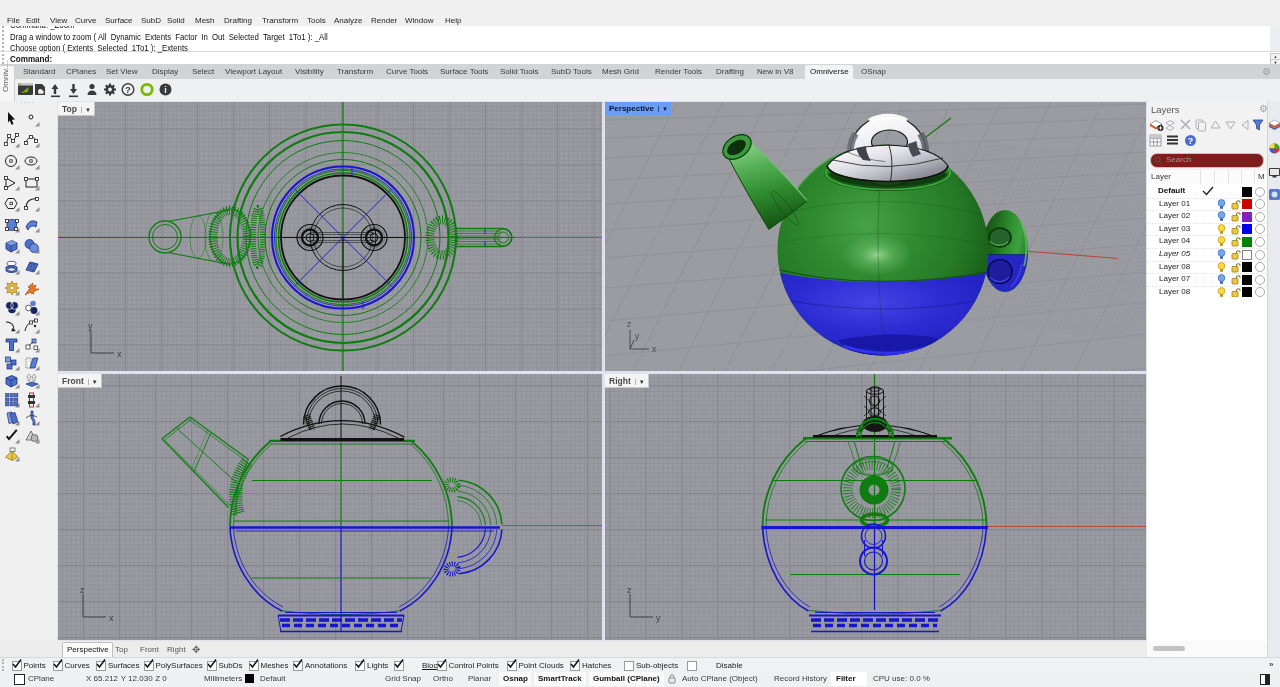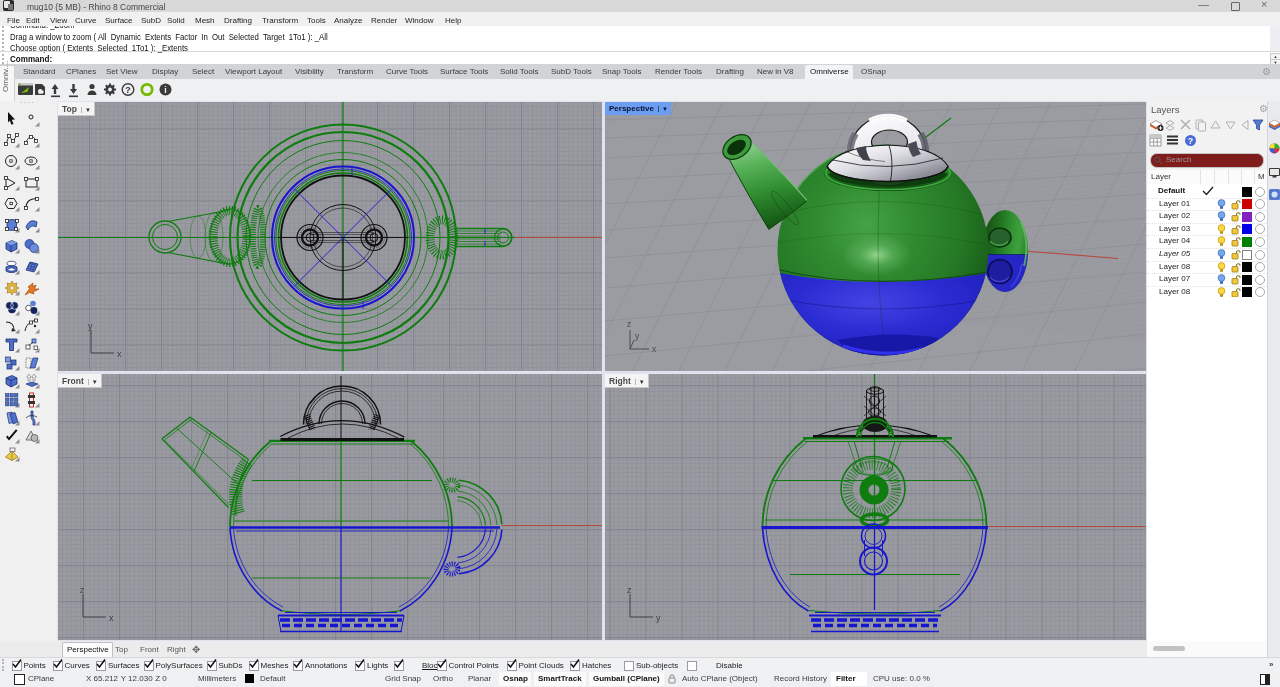--- a/index.html
+++ b/index.html
@@ -5,30 +5,20 @@
 html,body{margin:0;padding:0;}
 #root{position:relative;width:1280px;height:687px;overflow:hidden;
  font-family:"Liberation Sans",sans-serif;background:#f0f0f0;}
 .abs{position:absolute;}
 .lbl{position:absolute;white-space:nowrap;}
 </style>
 </head>
 <body>
 <div id="root">
 
-<div class="abs" style="left:0;top:0;width:1280px;height:12px;background:#d8d8d8;">
- <div class="abs" style="left:3px;top:0px;width:11px;height:11px;background:#2a2a2a;border-radius:2px;overflow:hidden;">
-   <div class="abs" style="left:1px;top:1px;width:6px;height:7px;background:#e8e8e8;border-radius:1px;"></div>
-   <div class="abs" style="left:5px;top:4px;width:5px;height:6px;background:#777;"></div>
- </div>
- <div class="lbl" style="left:27px;top:2px;font-size:8.5px;color:#444;">mug10 (5 MB) - Rhino 8 Commercial</div>
- <div class="lbl" style="left:1198px;top:-2px;font-size:11px;color:#666;">—</div>
- <div class="abs" style="left:1231px;top:2px;width:7px;height:7px;border:1px solid #666;border-radius:1px;"></div>
- <div class="lbl" style="left:1261px;top:-2px;font-size:11px;color:#666;">×</div>
-</div>
 
 <div class="abs" style="left:0;top:12px;width:1280px;height:30px;background:#f0f0f0;font-size:8px;color:#1f1f1f;">
  <div class="lbl" style="left:7px;top:4px;">File</div>
  <div class="lbl" style="left:26px;top:4px;">Edit</div>
  <div class="lbl" style="left:50px;top:4px;">View</div>
  <div class="lbl" style="left:75px;top:4px;">Curve</div>
  <div class="lbl" style="left:105px;top:4px;">Surface</div>
  <div class="lbl" style="left:141px;top:4px;">SubD</div>
  <div class="lbl" style="left:167px;top:4px;">Solid</div>
  <div class="lbl" style="left:195px;top:4px;">Mesh</div>
@@ -60,21 +50,21 @@
  <div class="lbl" style="left:106px;top:3px;">Set View</div>
  <div class="lbl" style="left:152px;top:3px;">Display</div>
  <div class="lbl" style="left:192px;top:3px;">Select</div>
  <div class="lbl" style="left:225px;top:3px;">Viewport Layout</div>
  <div class="lbl" style="left:295px;top:3px;">Visibility</div>
  <div class="lbl" style="left:337px;top:3px;">Transform</div>
  <div class="lbl" style="left:386px;top:3px;">Curve Tools</div>
  <div class="lbl" style="left:440px;top:3px;">Surface Tools</div>
  <div class="lbl" style="left:500px;top:3px;">Solid Tools</div>
  <div class="lbl" style="left:551px;top:3px;">SubD Tools</div>
- <div class="lbl" style="left:602px;top:3px;">Snap Tools</div>
+ <div class="lbl" style="left:602px;top:3px;">Mesh Grid</div>
  <div class="lbl" style="left:655px;top:3px;">Render Tools</div>
  <div class="lbl" style="left:716px;top:3px;">Drafting</div>
  <div class="lbl" style="left:757px;top:3px;">New in V8</div>
  <div class="lbl" style="left:810px;top:3px;color:#111;">Omniverse</div>
  <div class="lbl" style="left:861px;top:3px;">OSnap</div>
  <div class="lbl" style="left:1262px;top:2px;color:#9a9aa2;font-size:10px;">⚙</div>
 </div>
 
 <div class="abs" id="toolrow" style="left:0;top:79px;width:1280px;height:22px;background:#eff0f2;"></div>
 <div class="abs" style="left:0px;top:65px;width:14px;height:37px;background:#f6f6f6;border:1px solid #d0d0d0;border-left:none;border-radius:0 0 3px 0;">
@@ -1094,21 +1084,21 @@
  <div class="lbl" style="left:636px;top:3px;">Sub-objects</div>
  <div class="abs" style="left:687px;top:3px;width:8px;height:8px;background:#fff;border:1px solid #9a9aa2;"></div>
  <div class="lbl" style="left:716px;top:3px;">Disable</div>
  <div class="lbl" style="left:1269px;top:2px;font-weight:bold;color:#444;">»</div>
 </div>
 
 <div class="abs" id="statusbar" style="left:0;top:671px;width:1280px;height:16px;background:#eff0f2;font-size:8px;color:#3a3a3a;padding-left:31px;">
  <div class="abs" style="left:14px;top:3px;width:9px;height:9px;border:1.5px solid #222;background:#fff;"></div>
  <div class="lbl" style="left:28px;top:3px;">CPlane</div>
  <div class="lbl" style="left:86px;top:3px;">X 65.212 Y 12.030 Z 0</div>
- <div class="lbl" style="left:198px;top:3px;">Millimeters</div>
+ <div class="lbl" style="left:204px;top:3px;">Millimeters</div>
  <div class="abs" style="left:245px;top:3px;width:9px;height:9px;background:#000;"></div>
  <div class="lbl" style="left:260px;top:3px;">Default</div>
  <div class="lbl" style="left:385px;top:3px;">Grid Snap</div>
  <div class="lbl" style="left:433px;top:3px;">Ortho</div>
  <div class="lbl" style="left:468px;top:3px;">Planar</div>
  <div class="abs" style="left:499px;top:1px;width:32px;height:14px;background:#fbfbfb;"></div>
  <div class="lbl" style="left:503px;top:3px;font-weight:bold;color:#111;">Osnap</div>
  <div class="abs" style="left:534px;top:1px;width:52px;height:14px;background:#fbfbfb;"></div>
  <div class="lbl" style="left:538px;top:3px;font-weight:bold;color:#111;">SmartTrack</div>
  <div class="abs" style="left:589px;top:1px;width:75px;height:14px;background:#fbfbfb;"></div>

